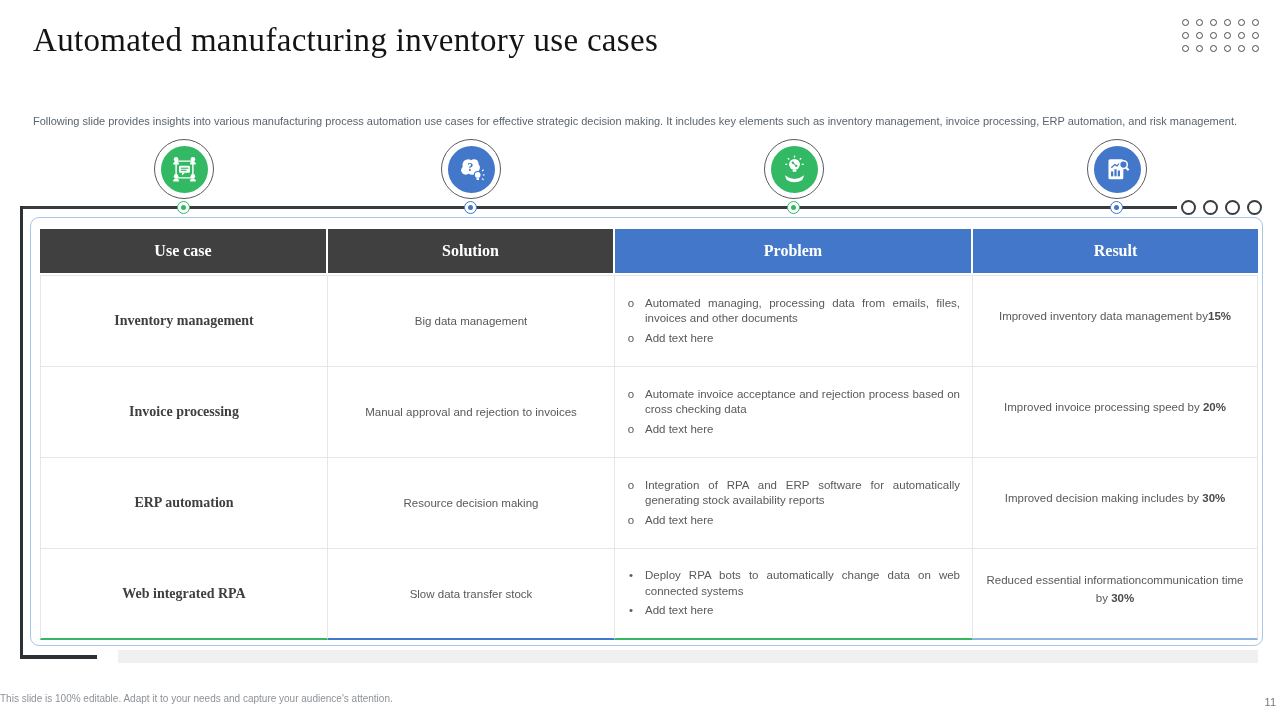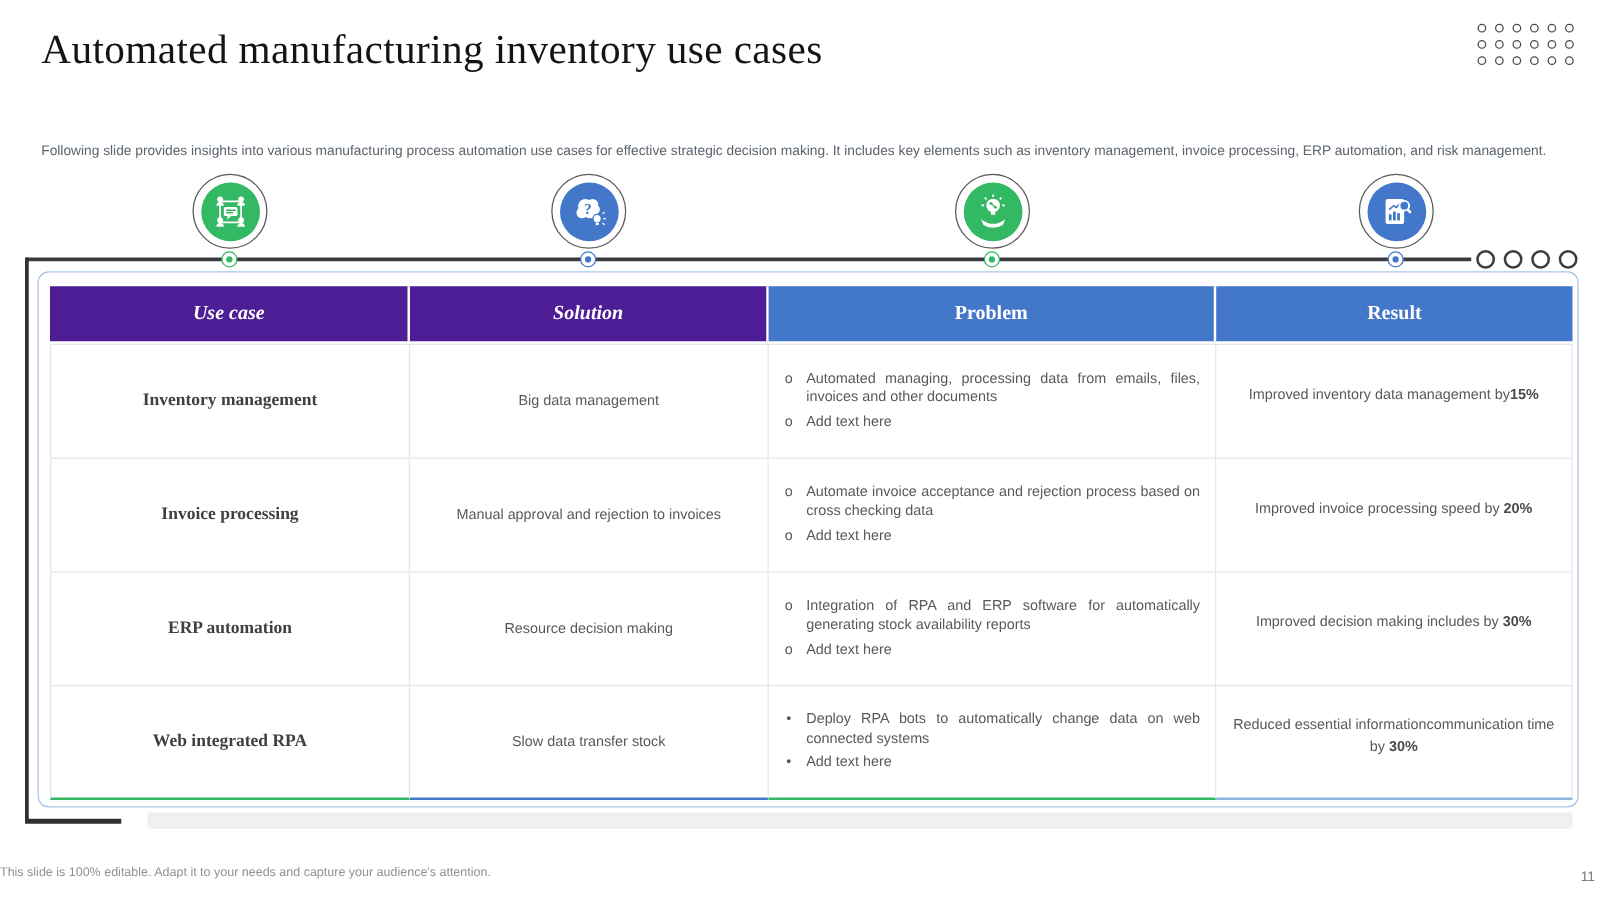--- a/index.html
+++ b/index.html
@@ -37,21 +37,21 @@
   .frame-bottom { position:absolute; left:20px; top:655px; width:77px; height:4px;   background:#2e3133; }
   .blue-frame   { position:absolute; left:30px; top:217px; width:1233px; height:429px;
                   border:1px solid #aac6e8; border-radius:9px; }
   .graybar      { position:absolute; left:118px; top:650px; width:1140px; height:13px; background:#f0f0f1; }
 
   .table { position:absolute; left:40px; top:229px; width:1218px; }
   .thead { display:grid; grid-template-columns:288px 287px 358px 285px; margin-bottom:2px; }
   .th { height:44px; display:flex; align-items:center; justify-content:center; color:#fff;
         font-family:"Liberation Serif",serif; font-weight:700; font-size:16px; }
   .th:not(:last-child) { border-right:2px solid #fff; }
-  .th.green { background:#4c1d95;font-style:italic; } .th.blue { background:#4377c9; }
+  .th.green { background:#404040; } .th.blue { background:#4377c9; }
 
   .tbody { border-top:1px solid #e6e6e6; }
   .trow { display:grid; grid-template-columns:288px 287px 358px 285px; height:91px; border-bottom:1px solid #e6e6e6; }
   .trow:last-child { border-bottom:none; }
   .cell { display:flex; align-items:center; justify-content:center; padding:8px 12px;
           color:#595959; font-size:11.5px; border-right:1px solid #e6e6e6; text-align:center; }
   .cell:first-child { border-left:1px solid #e6e6e6; }
   .c-use { font-family:"Liberation Serif",serif; font-weight:700; color:#3f3f3f; font-size:14px; }
   .c-sol { flex-direction:column; align-items:stretch; justify-content:center; gap:4px; text-align:justify; }
   .sol-item { display:flex; gap:10px; line-height:1.35; }

